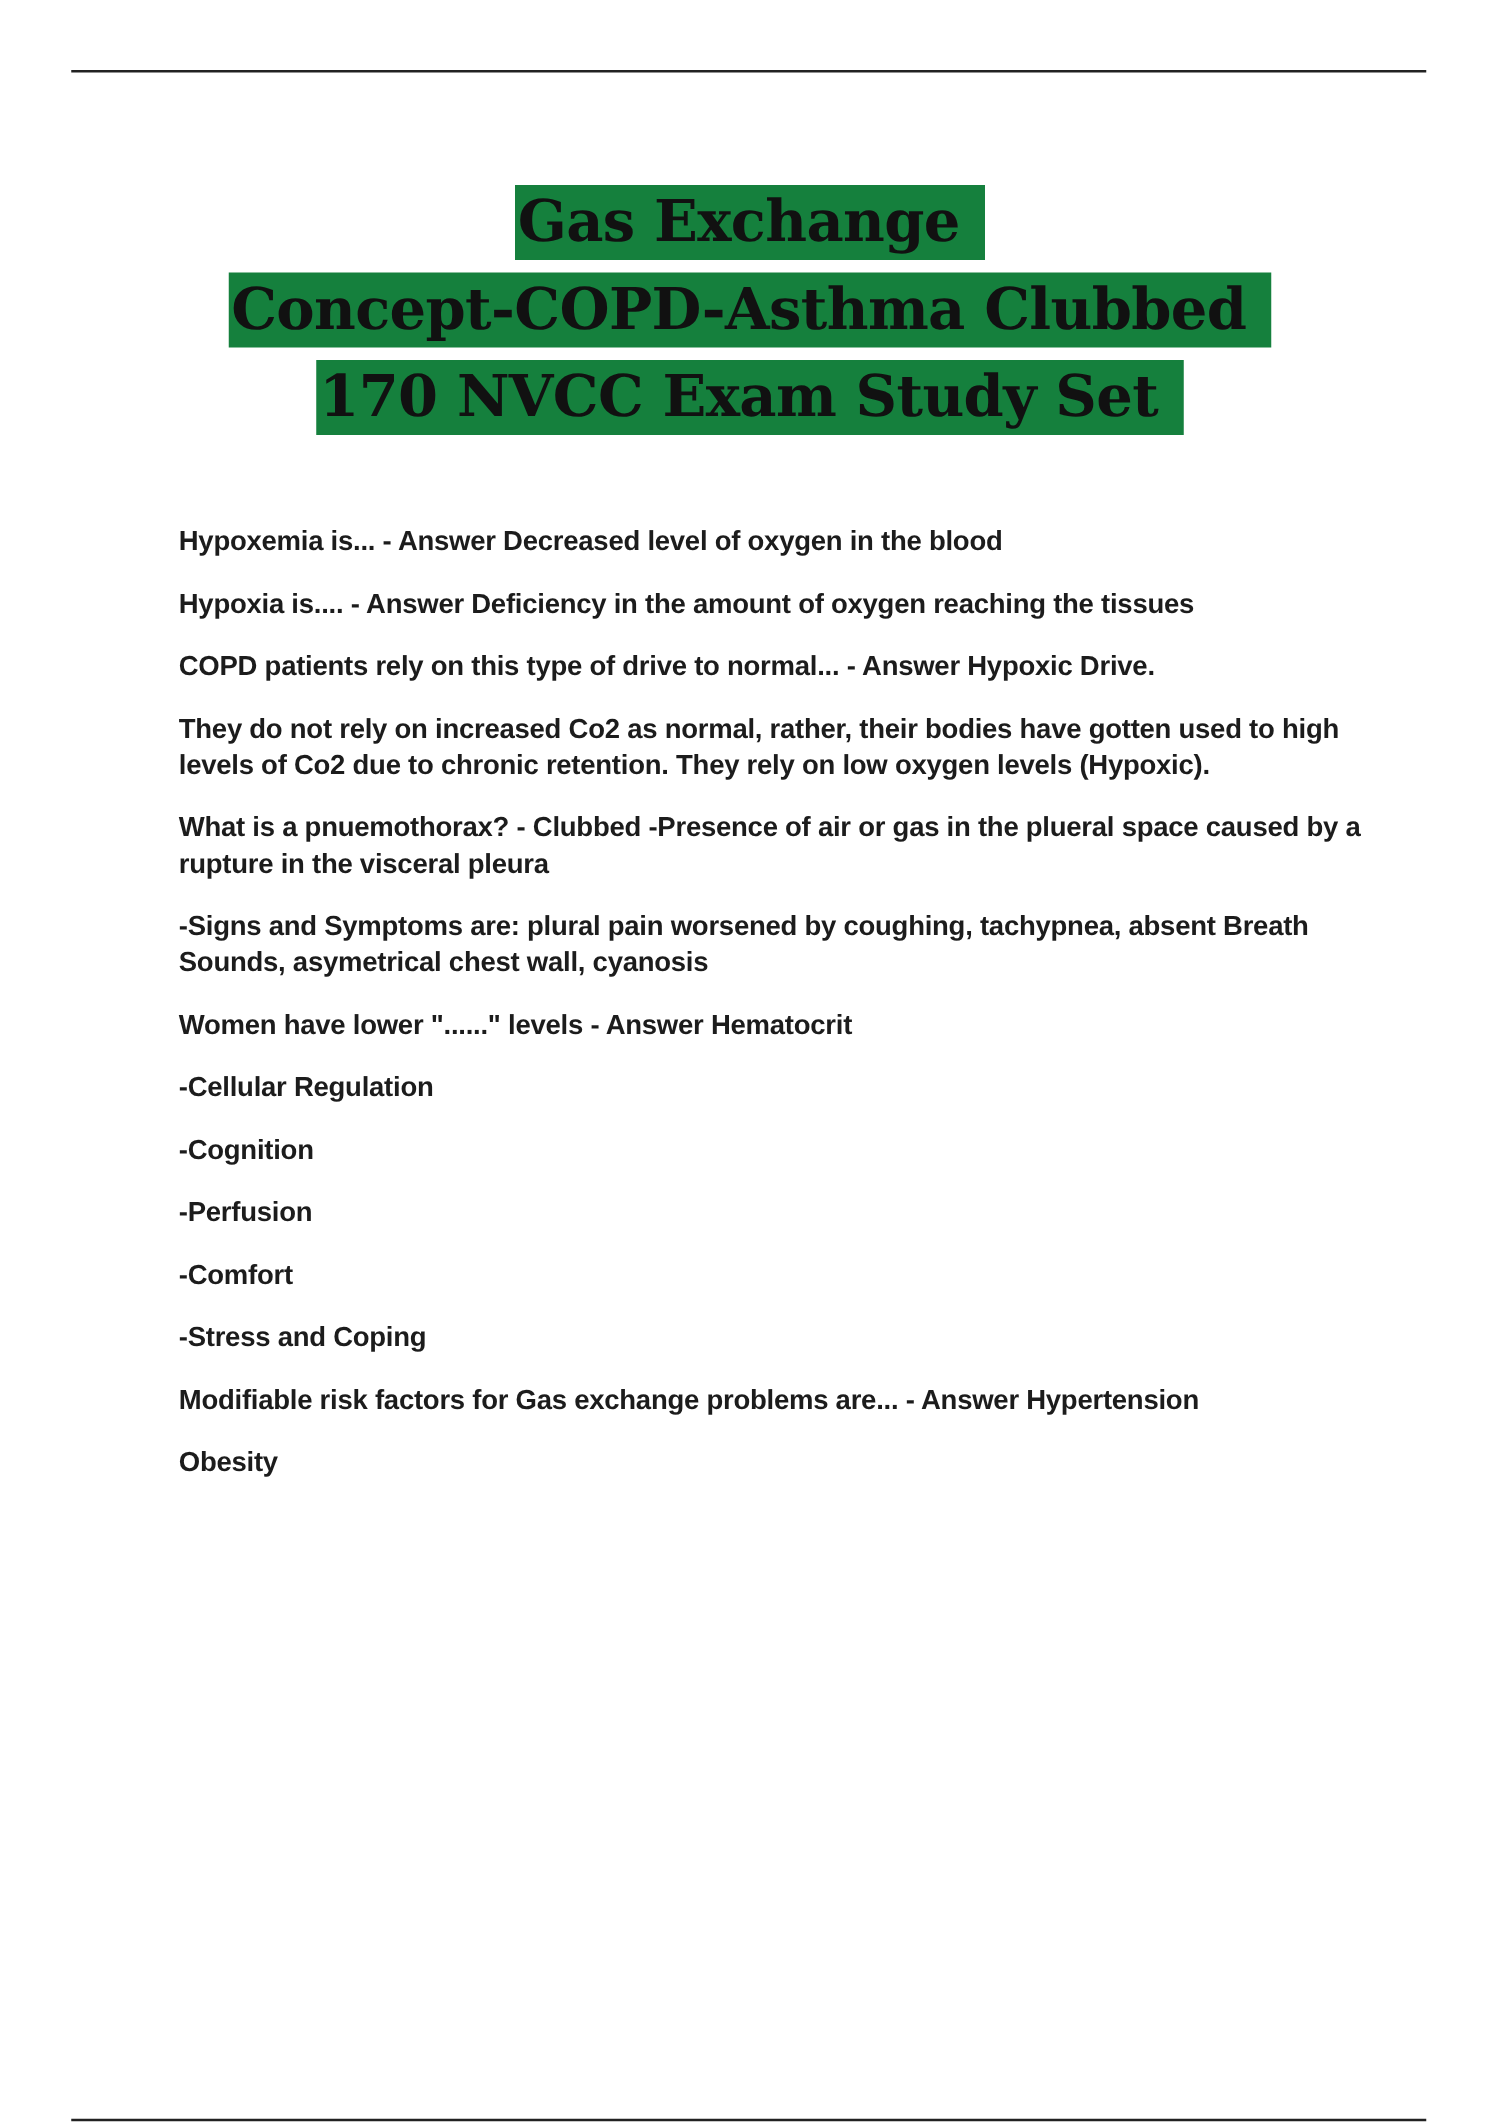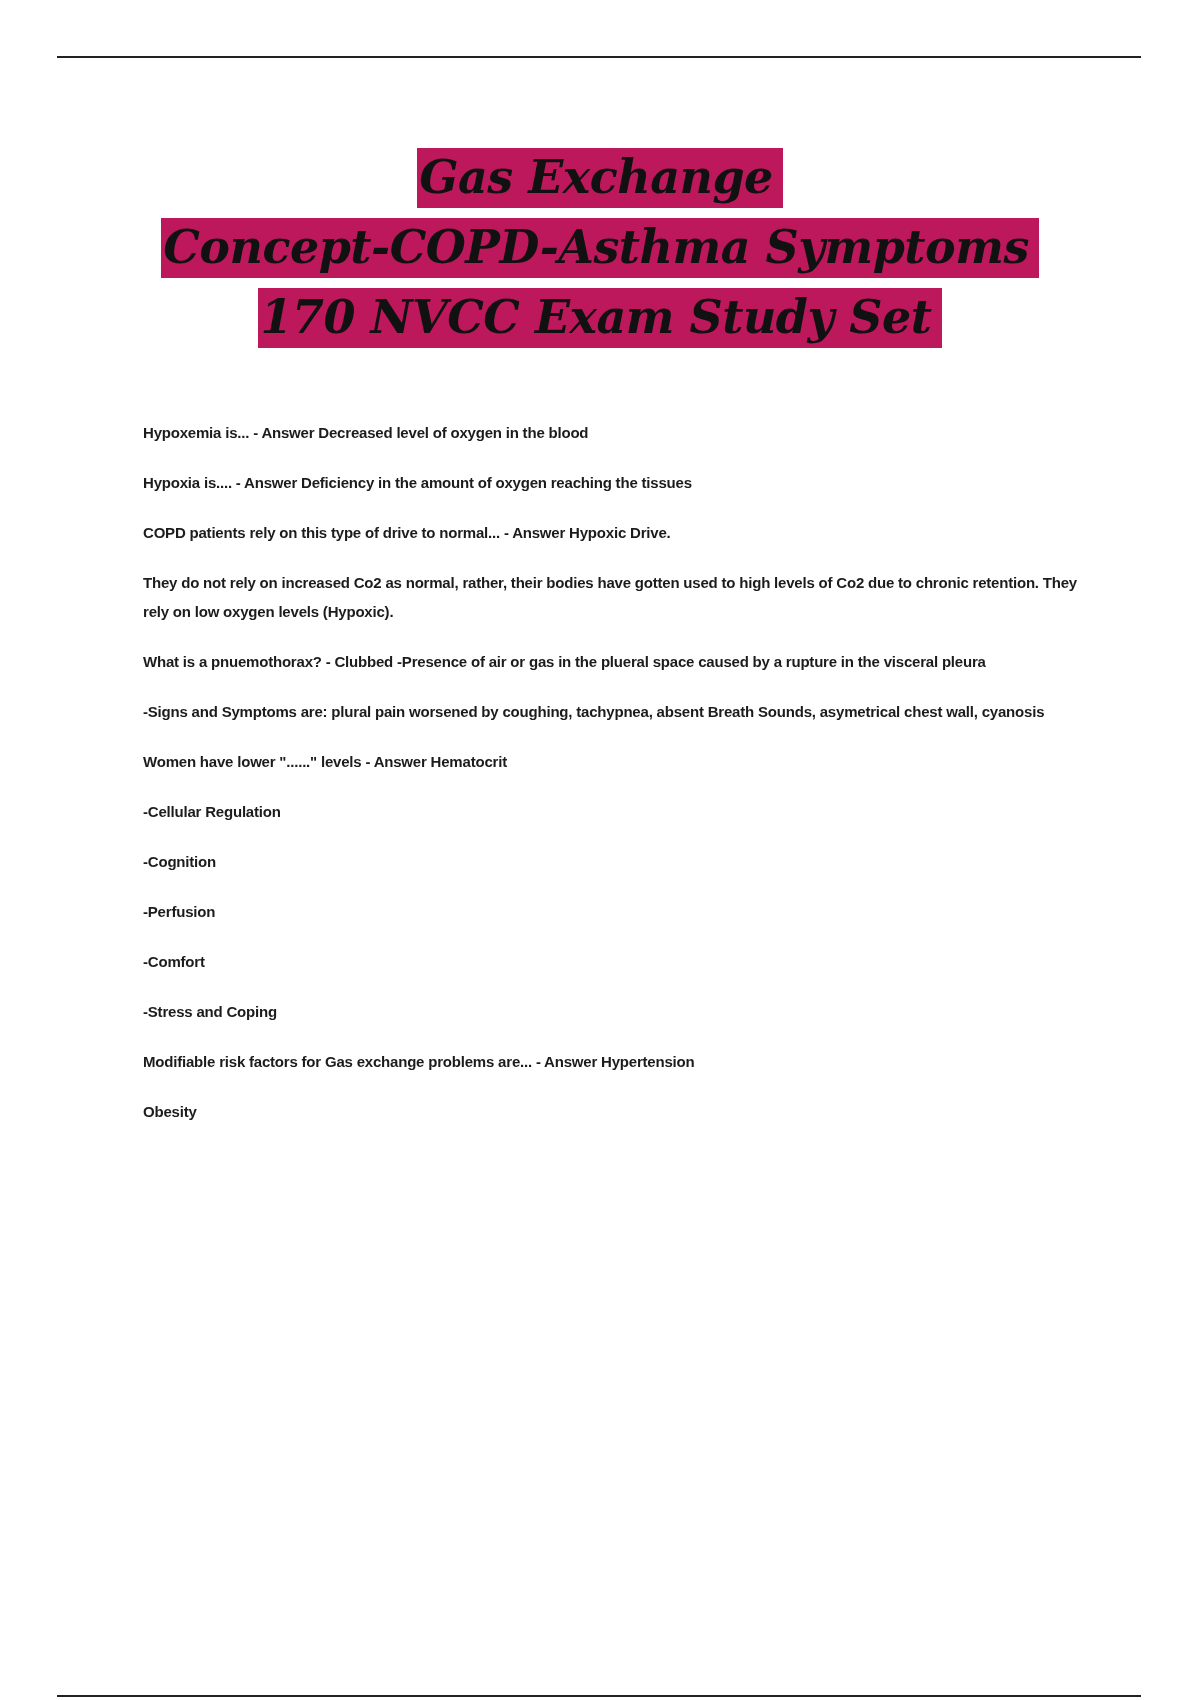--- a/index.html
+++ b/index.html
@@ -33,48 +33,47 @@
       text-align: center;
       font-family: "DejaVu Serif", "Liberation Serif", serif;
       font-weight: bold;
       font-size: 46px;
       line-height: 70px;
       letter-spacing: -0.5px;
       color: #111;
     }
     .title-line { display: block; height: 70px; }
     .title-line span {
-      background: #be185d;
-      padding: 2px 10px 4px 2px;
-      font-style: italic;
+      background: #15803d;
+      padding: 2px 20px 4px 2px;
     }
 
     .body {
       position: absolute;
       top: 418px;
       left: 143px;
       width: 950px;
-      font-size: 15px;
+      font-size: 22px;
       font-weight: bold;
       line-height: 29px;
       color: #1c1c1c;
       letter-spacing: -0.2px;
     }
     .para {
       margin: 0 0 21px 0;
     }
   </style>
 </head>
 <body>
 
 <div class="rule top"></div>
 
 <div class="title-block">
   <div class="title-line"><span>Gas Exchange</span></div>
-  <div class="title-line"><span>Concept-COPD-Asthma Symptoms</span></div>
+  <div class="title-line"><span>Concept-COPD-Asthma Clubbed</span></div>
   <div class="title-line"><span>170 NVCC Exam Study Set</span></div>
 </div>
 
 <div class="body">
   <p class="para">Hypoxemia is... - Answer Decreased level of oxygen in the blood</p>
   <p class="para">Hypoxia is.... - Answer Deficiency in the amount of oxygen reaching the tissues</p>
   <p class="para">COPD patients rely on this type of drive to normal... - Answer Hypoxic Drive.</p>
   <p class="para">They do not rely on increased Co2 as normal, rather, their bodies have gotten used to high levels of Co2 due to chronic retention. They rely on low oxygen levels (Hypoxic).</p>
   <p class="para">What is a pnuemothorax? - Clubbed -Presence of air or gas in the plueral space caused by a rupture in the visceral pleura</p>
   <p class="para">-Signs and Symptoms are: plural pain worsened by coughing, tachypnea, absent Breath Sounds, asymetrical chest wall, cyanosis</p>

